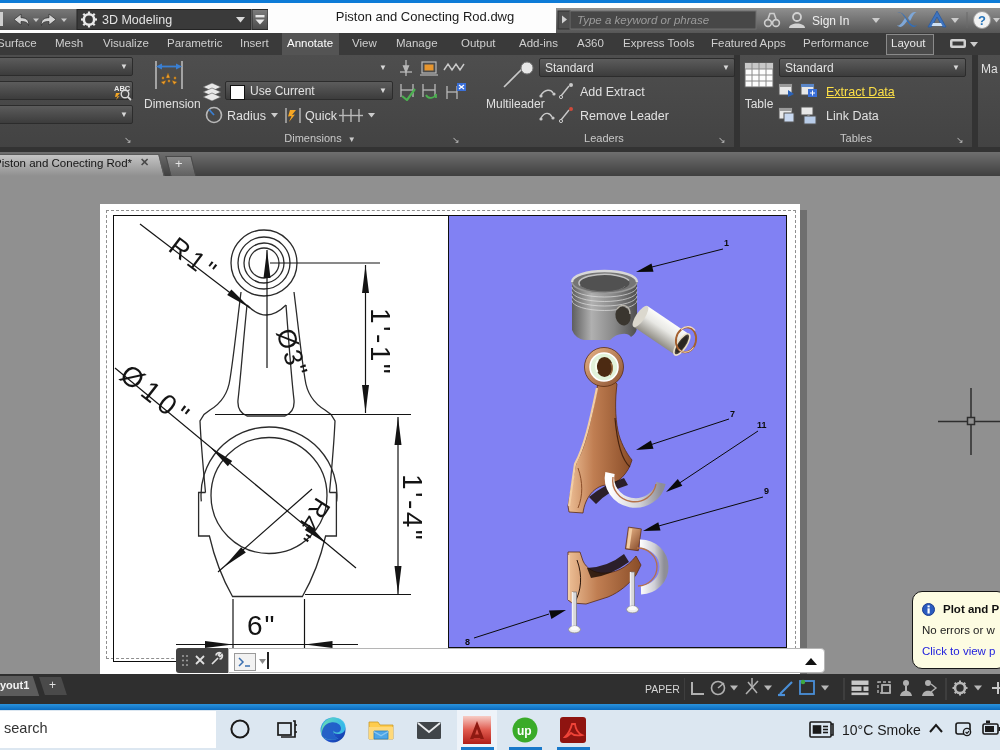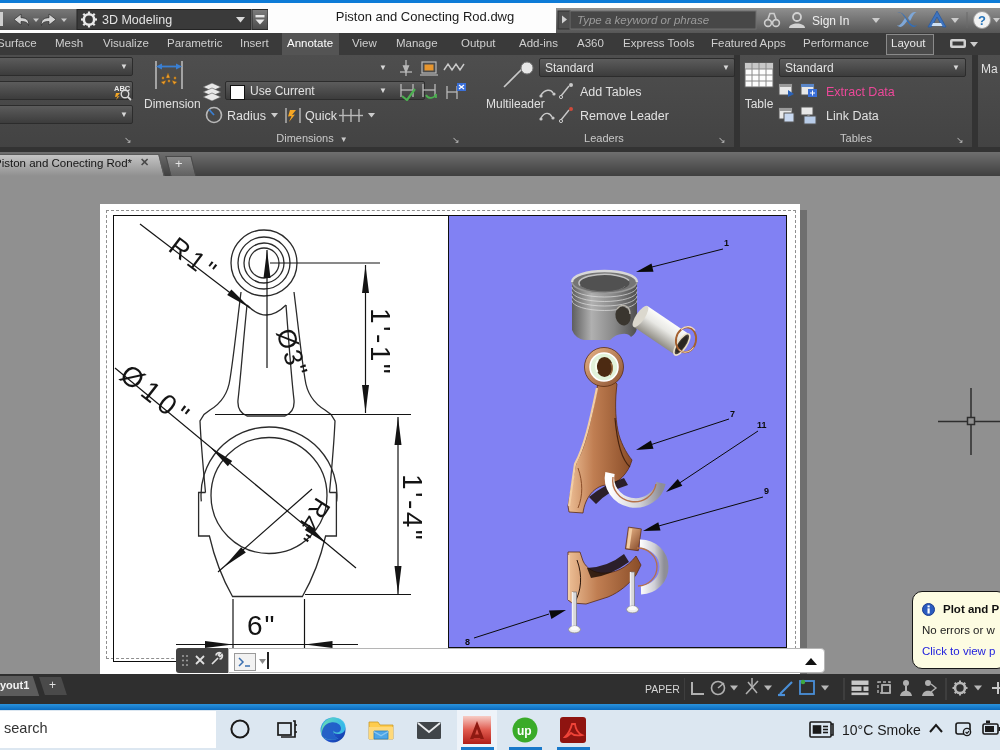--- a/index.html
+++ b/index.html
@@ -118,21 +118,21 @@
   <svg width="45" height="22" style="position:absolute;left:948px;top:0">
     <rect x="2" y="6" width="16" height="9" rx="2" fill="#d0d0d0"></rect>
     <rect x="4.5" y="8.5" width="11" height="4" fill="#3a3a3a"></rect>
     <path d="M 22 9 L 30 9 L 26 14 Z" fill="#cccccc"></path>
   </svg>
 </div>
 <div id="ribbon" class="abs">
   <div class="panel" style="left:-20px;width:151px;">
       <div class="plabel"></div>
     </div>
-  <div class="panel" style="left:122px;width:380px;">
+  <div class="panel" style="left:130px;width:380px;">
       <div class="plabel">Dimensions&nbsp; <span style="font-size:8px">▼</span></div>
     </div>
   <div class="panel" style="left:474px;width:260px;">
       <div class="plabel">Leaders</div>
     </div>
   <div class="panel" style="left:740px;width:232px;">
       <div class="plabel">Tables</div>
     </div>
   <div class="panel" style="left:978px;width:42px;"></div>
 
@@ -165,21 +165,21 @@
   </svg>
   <div class="abs" style="left:144px;top:42px;width:50px;text-align:center;font-size:12px;color:#e0e0e0;">Dimension</div>
   <div class="carat" style="left:379px;top:8px;">▼</div>
   <svg width="22" height="20" style="position:absolute;left:201px;top:26px;">
     <g fill="#e8e8e8" stroke="#555" stroke-width="0.6">
       <path d="M 2 6 L 11 2 L 20 6 L 11 10 Z"></path>
         <path d="M 2 11 L 11 7 L 20 11 L 11 15 Z"></path>
         <path d="M 2 16 L 11 12 L 20 16 L 11 20 Z"></path>
     </g>
   </svg>
-  <div class="field" style="left:225px;top:26px;width:200px;padding-left:24px;">Use Current
+  <div class="field" style="left:225px;top:26px;width:168px;padding-left:24px;">Use Current
     <div class="abs" style="left:4px;top:2.5px;width:13px;height:13px;background:#fff;border:1px solid #111;"></div>
   </div>
   <div class="carat" style="left:379px;top:31px;">▼</div>
   <svg width="180" height="22" style="position:absolute;left:205px;top:50px;">
     <circle cx="9" cy="10" r="7.5" fill="none" stroke="#b9b9b9" stroke-width="1.6"></circle>
     <line x1="9" y1="10" x2="4" y2="4.5" stroke="#3a7fd2" stroke-width="1.8"></line>
     <text x="22" y="15" font-size="12.5" fill="#e0e0e0">Radius</text>
     <path d="M 66 8 L 73 8 L 69.5 12.5 Z" fill="#cccccc"></path>
     <line x1="81" y1="3" x2="81" y2="18" stroke="#b9b9b9" stroke-width="1.4"></line>
     <line x1="95" y1="3" x2="95" y2="18" stroke="#b9b9b9" stroke-width="1.4"></line>
@@ -243,21 +243,21 @@
   <svg width="40" height="20" style="position:absolute;left:539px;top:26px;">
     <path d="M 2 14 C 6 8 12 8 14 12" fill="none" stroke="#c9c9c9" stroke-width="1.4"></path>
     <circle cx="15" cy="13" r="1.6" fill="#c9c9c9"></circle>
       <circle cx="2" cy="15" r="1.6" fill="#c9c9c9"></circle>
     <g transform="translate(20,0)">
         <line x1="2" y1="15" x2="10" y2="5" stroke="#c9c9c9" stroke-width="1.4"></line>
         <circle cx="12" cy="4" r="2" fill="#c9c9c9"></circle>
         <circle cx="2" cy="16" r="1.6" fill="none" stroke="#c9c9c9"></circle>
       </g>
   </svg>
-  <div class="abs" style="left:580px;top:30px;font-size:12.5px;color:#e0e0e0;">Add Tables</div>
+  <div class="abs" style="left:580px;top:30px;font-size:12.5px;color:#e0e0e0;">Add Extract</div>
   <svg width="40" height="20" style="position:absolute;left:539px;top:50px;">
     <path d="M 2 13 C 6 6 11 8 13 12" fill="none" stroke="#c9c9c9" stroke-width="1.4"></path>
     <circle cx="14" cy="13" r="1.6" fill="#c9c9c9"></circle>
       <circle cx="2" cy="14" r="1.6" fill="#c9c9c9"></circle>
     <g transform="translate(20,0)">
         <line x1="2" y1="15" x2="10" y2="5" stroke="#c9c9c9" stroke-width="1.4"></line>
         <circle cx="12" cy="4" r="2" fill="#d04a3a"></circle>
         <circle cx="2" cy="16" r="1.6" fill="none" stroke="#c9c9c9"></circle>
       </g>
   </svg>
@@ -282,21 +282,21 @@
     <rect x="1" y="3" width="13" height="11" fill="#e8e8e8" stroke="#555"></rect>
       <rect x="1" y="3" width="13" height="3" fill="#9a9a9a"></rect>
     <path d="M 10 9 L 16 13 L 10 16" fill="#2a62b8"></path>
     <g transform="translate(22,0)">
         <rect x="1" y="3" width="13" height="11" fill="#e8e8e8" stroke="#555"></rect>
         <rect x="1" y="3" width="13" height="3" fill="#5a86c8"></rect>
         <rect x="8" y="8" width="9" height="8" fill="#3a6fd8"></rect>
         <path d="M 10 12 L 15 12 M 12.5 9.5 L 12.5 14.5" stroke="#fff"></path>
       </g>
   </svg>
-  <div class="abs" style="left:826px;top:30px;font-size:12.5px;color:#ec4899;">Extract Data</div>
+  <div class="abs" style="left:826px;top:30px;font-size:12.5px;color:#fde047;text-decoration:underline;">Extract Data</div>
   <svg width="44" height="20" style="position:absolute;left:778px;top:50px;">
     <rect x="1" y="3" width="13" height="11" fill="#e8e8e8" stroke="#555"></rect>
       <rect x="1" y="3" width="13" height="3" fill="#9a9a9a"></rect>
     <rect x="6" y="8" width="10" height="9" fill="#c8d8f0" stroke="#555"></rect>
     <g transform="translate(22,0)">
         <rect x="1" y="2" width="12" height="8" fill="#e8e8e8" stroke="#555"></rect>
         <rect x="4" y="11" width="12" height="8" fill="#b8cce8" stroke="#555"></rect>
         <line x1="7" y1="10" x2="10" y2="11" stroke="#888"></line>
       </g>
   </svg>

